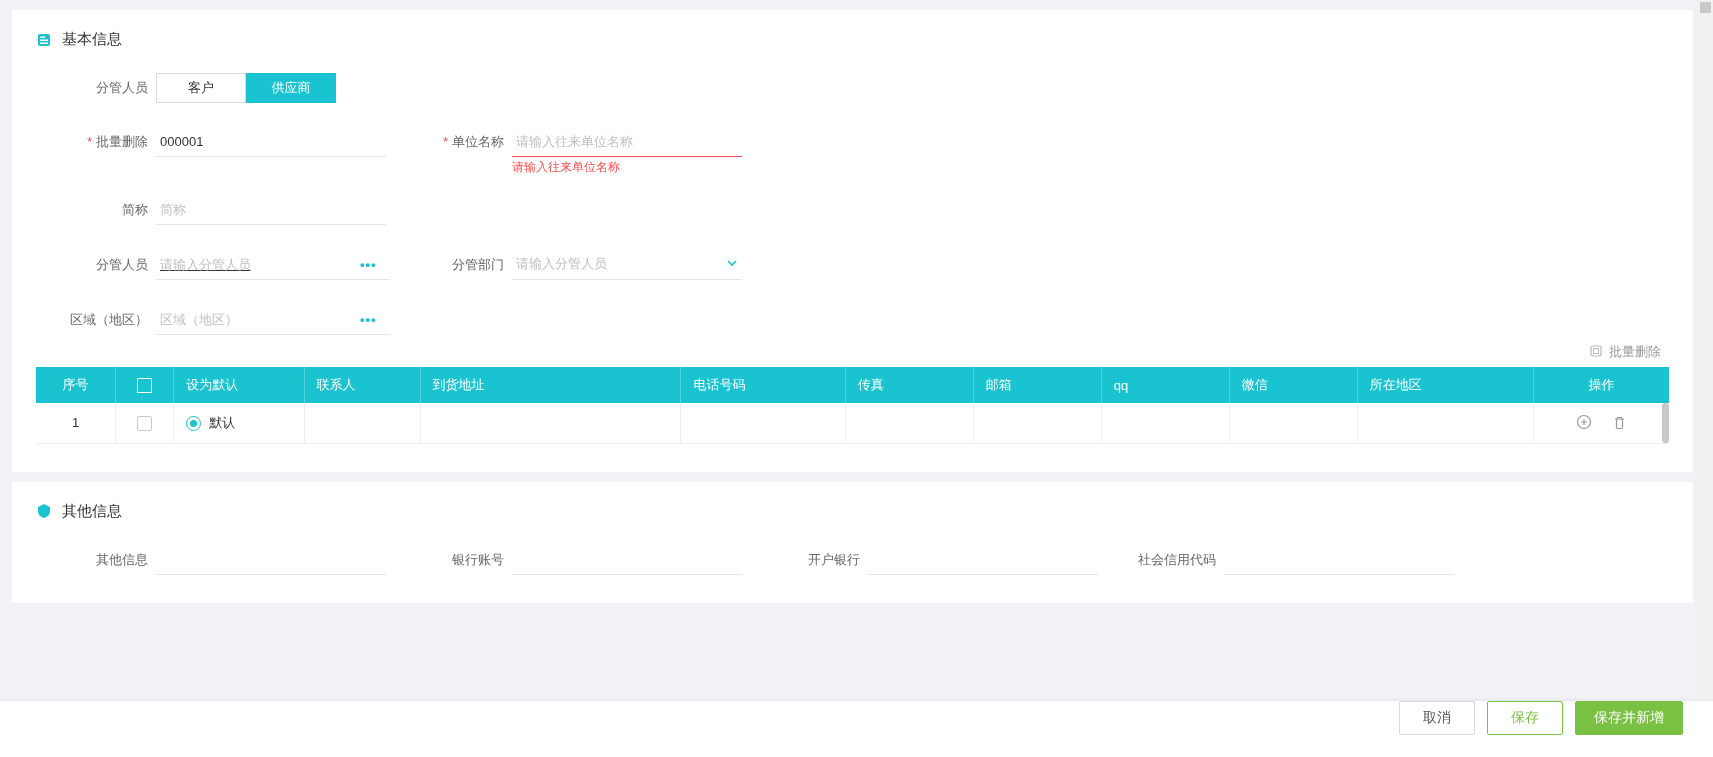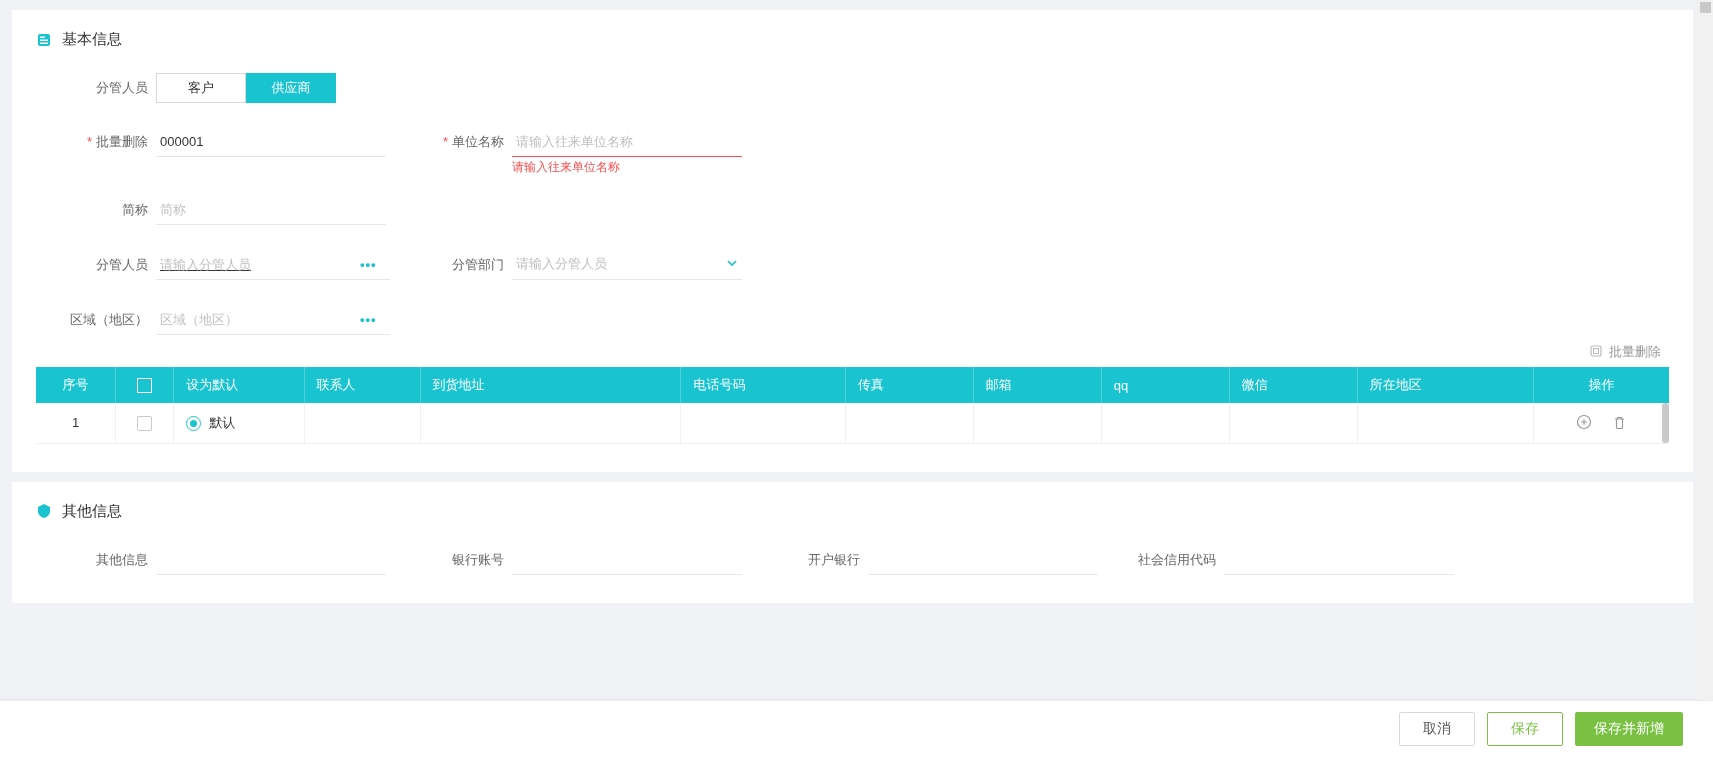--- a/index.html
+++ b/index.html
@@ -41,21 +41,21 @@
 .tbl td{height:40px;padding:0 12px;border-bottom:1px solid #f0f0f0;color:#333;border-right:1px solid #f0f0f0}
 .tbl td:last-child{border-right:none}
 .hdr-chk{width:15px;height:15px;border:1px solid #fff;display:inline-block;vertical-align:middle}
 .row-chk{width:15px;height:15px;border:1px solid #c9c9c9;display:inline-block;vertical-align:middle;border-radius:2px}
 .row-radio{width:15px;height:15px;border:1px solid #19c3d0;border-radius:50%;display:inline-flex;align-items:center;justify-content:center;vertical-align:middle;margin-right:8px}
 .row-radio::after{content:"";width:7px;height:7px;background:#19c3d0;border-radius:50%}
 .act-cell{text-align:center}
 .act-ic{display:inline-flex;align-items:center;justify-content:center;width:20px;height:20px;color:#999;cursor:pointer;margin:0 6px}
 .tbl-wrap{position:relative}
 .tbl-scroll-ind{position:absolute;right:0;top:36px;width:7px;height:40px;background:#c9c9c9;border-radius:3px}
-.footer{position:absolute;bottom:0;left:0;right:0;height:56px;background:#fff;display:flex;align-items:center;justify-content:flex-end;gap:12px;padding:0 30px;box-shadow:0 -1px 4px rgba(0,0,0,.06)}
+.footer{position:absolute;bottom:0;left:0;right:0;height:56px;background:#fff;display:flex;justify-content:flex-end;gap:12px;padding:0 30px;box-shadow:0 -1px 4px rgba(0,0,0,.06)}
 .btn{height:34px;min-width:76px;padding:0 18px;border:1px solid #d9d9d9;background:#fff;color:#555;display:flex;align-items:center;justify-content:center;cursor:pointer;font-size:14px;border-radius:2px}
 .btn.green-o{border-color:#7ac143;color:#7ac143}
 .btn.green-f{background:#7ac143;border-color:#7ac143;color:#fff}
 .page-scroll{position:absolute;right:0;top:0;width:16px;height:700px;background:#f1f1f1}
 .page-scroll-thumb{position:absolute;right:2px;top:2px;width:11px;height:11px;background:#c9c9c9}
 .page-scroll-track{position:absolute;right:2px;top:16px;bottom:16px;width:11px}
 .other-grid .form-item{width:340px;margin-right:16px}
 .other-grid .label{width:90px}
 .other-grid .inp{min-width:230px}
 th.c-idx,td.c-idx{text-align:center;width:66px}

